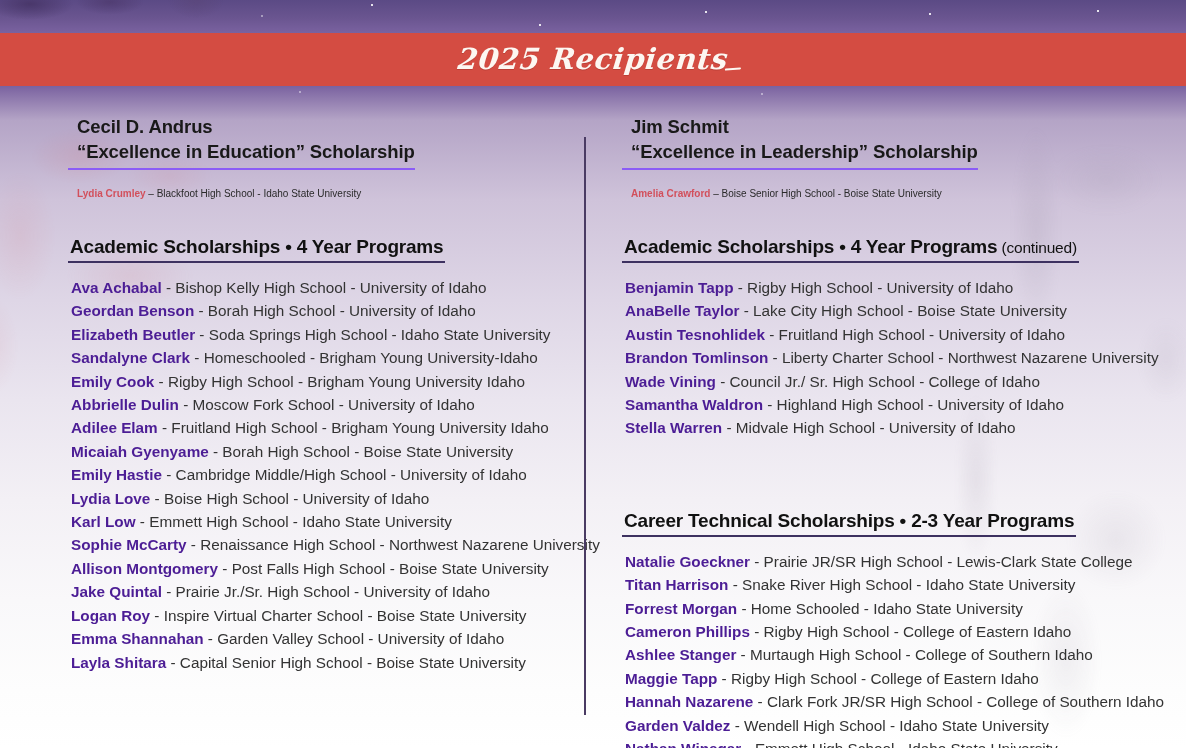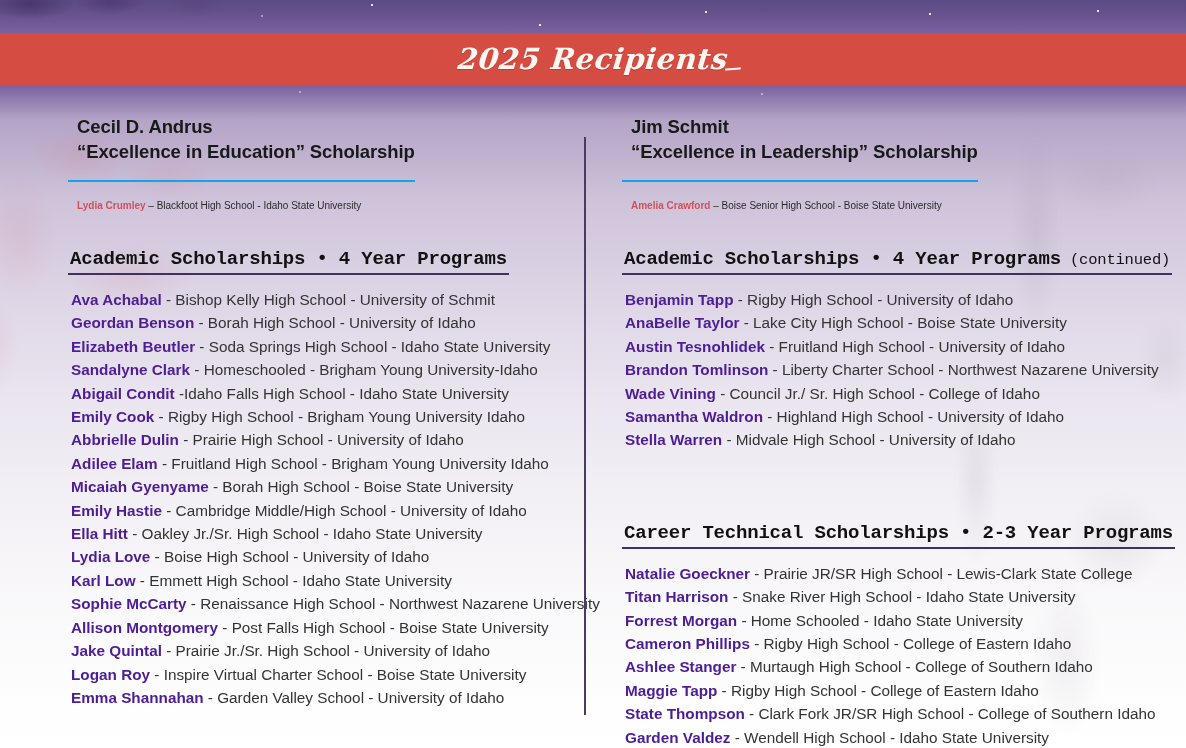--- a/index.html
+++ b/index.html
@@ -201,22 +201,22 @@
     color: #191919;
     font-size: 18.5px;
     font-weight: 700;
     line-height: 25px;
     letter-spacing: -0.1px;
     white-space: nowrap;
   }
   .award-head .line2 {
     display: inline-block;
     padding-left: 9px;
-    border-bottom: 2px solid #0ea5e9;
-    padding-bottom: 16px;
+    border-bottom: 2px solid #8b5cf6;
+    padding-bottom: 4px;
   }
   .award-head .line1 { display: block; padding-left: 9px; }
 
   .award-winner {
     font-size: 10px;
     line-height: 20px;
     color: #2a2a2a;
     margin-top: 14px;
     padding-left: 9px;
     white-space: nowrap;
@@ -231,21 +231,21 @@
     letter-spacing: -0.2px;
     display: inline-block;
     border-bottom: 2.5px solid #3d3160;
     padding: 0 2px 3px 2px;
     white-space: nowrap;
   }
   .section-head .cont {
     font-weight: 400;
     font-size: 15.5px;
   }
-  .section-head-wrap { display: block; font-family: Liberation Mono, monospace; }
+  .section-head-wrap { display: block; }
 
   
   .recipients {
     margin-top: 13px;
     padding-left: 3px;
   }
   .rec {
     font-size: 15.3px;
     line-height: 23.4px;
     color: #333333;
@@ -287,38 +287,37 @@
         <span class="nm">Lydia Crumley</span><span class="rest"> – Blackfoot High School - Idaho State University</span>
       </div>
 
       <div class="section-head-wrap">
         <div class="section-head">
           <span>Academic Scholarships • 4 Year Programs</span>
         </div>
       </div>
 
       <div class="recipients" id="left-recipients">
-          <div class="rec"><span class="nm">Ava Achabal</span><span class="rest"> - Bishop Kelly High School - University of Schmit</span></div>
+          <div class="rec"><span class="nm">Ava Achabal</span><span class="rest"> - Bishop Kelly High School - University of Idaho</span></div>
           <div class="rec"><span class="nm">Geordan Benson</span><span class="rest"> - Borah High School - University of Idaho</span></div>
           <div class="rec"><span class="nm">Elizabeth Beutler</span><span class="rest"> - Soda Springs High School - Idaho State University</span></div>
           <div class="rec"><span class="nm">Sandalyne Clark</span><span class="rest"> - Homeschooled - Brigham Young University-Idaho</span></div>
-          <div class="rec"><span class="nm">Abigail Condit</span><span class="rest"> -Idaho Falls High School - Idaho State University</span></div>
           <div class="rec"><span class="nm">Emily Cook</span><span class="rest"> - Rigby High School - Brigham Young University Idaho</span></div>
-          <div class="rec"><span class="nm">Abbrielle Dulin</span><span class="rest"> - Prairie High School - University of Idaho</span></div>
+          <div class="rec"><span class="nm">Abbrielle Dulin</span><span class="rest"> - Moscow Fork School - University of Idaho</span></div>
           <div class="rec"><span class="nm">Adilee Elam</span><span class="rest"> - Fruitland High School - Brigham Young University Idaho</span></div>
           <div class="rec"><span class="nm">Micaiah Gyenyame</span><span class="rest"> - Borah High School - Boise State University</span></div>
           <div class="rec"><span class="nm">Emily Hastie</span><span class="rest"> - Cambridge Middle/High School - University of Idaho</span></div>
-          <div class="rec"><span class="nm">Ella Hitt</span><span class="rest"> - Oakley Jr./Sr. High School - Idaho State University</span></div>
           <div class="rec"><span class="nm">Lydia Love</span><span class="rest"> - Boise High School - University of Idaho</span></div>
           <div class="rec"><span class="nm">Karl Low</span><span class="rest"> - Emmett High School - Idaho State University</span></div>
           <div class="rec"><span class="nm">Sophie McCarty</span><span class="rest"> - Renaissance High School - Northwest Nazarene University</span></div>
           <div class="rec"><span class="nm">Allison Montgomery</span><span class="rest"> - Post Falls High School - Boise State University</span></div>
           <div class="rec"><span class="nm">Jake Quintal</span><span class="rest"> - Prairie Jr./Sr. High School - University of Idaho</span></div>
           <div class="rec"><span class="nm">Logan Roy</span><span class="rest"> - Inspire Virtual Charter School - Boise State University</span></div>
           <div class="rec"><span class="nm">Emma Shannahan</span><span class="rest"> - Garden Valley School - University of Idaho</span></div>
+          <div class="rec"><span class="nm">Layla Shitara</span><span class="rest"> - Capital Senior High School - Boise State University</span></div>
         </div>
     </div>
 
     <div class="divider"></div>
 
     <div class="col col-right">
 
       <div class="award-head">
         <span class="line1">Jim Schmit</span>
         <span class="line2">“Excellence in Leadership” Scholarship</span>
@@ -352,20 +351,20 @@
         </div>
       </div>
 
       <div class="recipients" id="right-recipients-career">
           <div class="rec"><span class="nm">Natalie Goeckner</span><span class="rest"> - Prairie JR/SR High School - Lewis-Clark State College</span></div>
           <div class="rec"><span class="nm">Titan Harrison</span><span class="rest"> - Snake River High School - Idaho State University</span></div>
           <div class="rec"><span class="nm">Forrest Morgan</span><span class="rest"> - Home Schooled - Idaho State University</span></div>
           <div class="rec"><span class="nm">Cameron Phillips</span><span class="rest"> - Rigby High School - College of Eastern Idaho</span></div>
           <div class="rec"><span class="nm">Ashlee Stanger</span><span class="rest"> - Murtaugh High School - College of Southern Idaho</span></div>
           <div class="rec"><span class="nm">Maggie Tapp</span><span class="rest"> - Rigby High School - College of Eastern Idaho</span></div>
-          <div class="rec"><span class="nm">State Thompson</span><span class="rest"> - Clark Fork JR/SR High School - College of Southern Idaho</span></div>
+          <div class="rec"><span class="nm">Hannah Nazarene</span><span class="rest"> - Clark Fork JR/SR High School - College of Southern Idaho</span></div>
           <div class="rec"><span class="nm">Garden Valdez</span><span class="rest"> - Wendell High School - Idaho State University</span></div>
           <div class="rec"><span class="nm">Nathan Winegar</span><span class="rest"> - Emmett High School - Idaho State University</span></div>
         </div>
     </div>
 
   </div>
 </div>
 
 </body></html>

